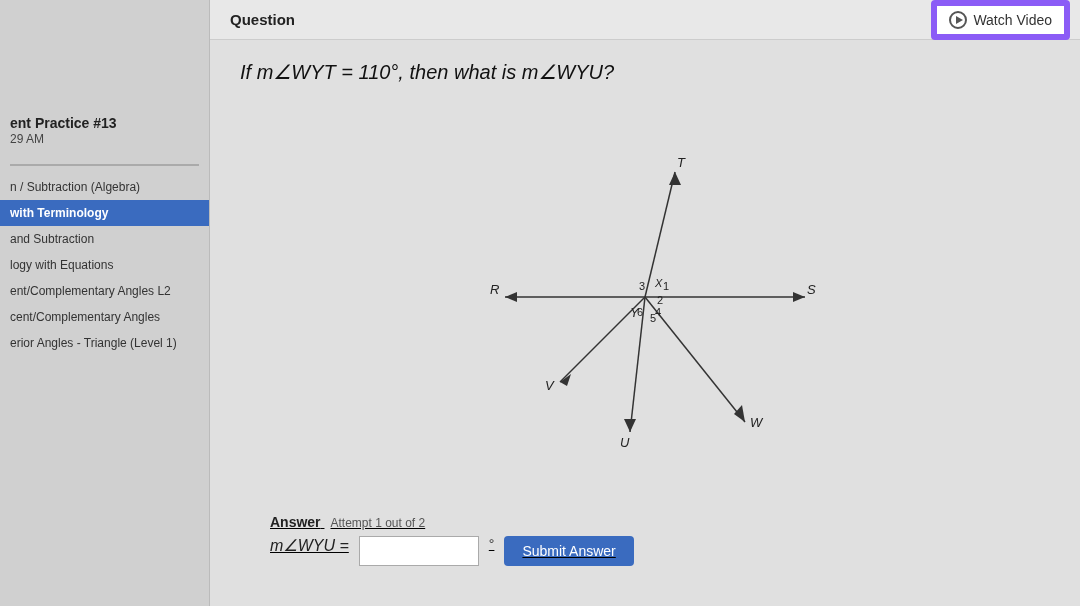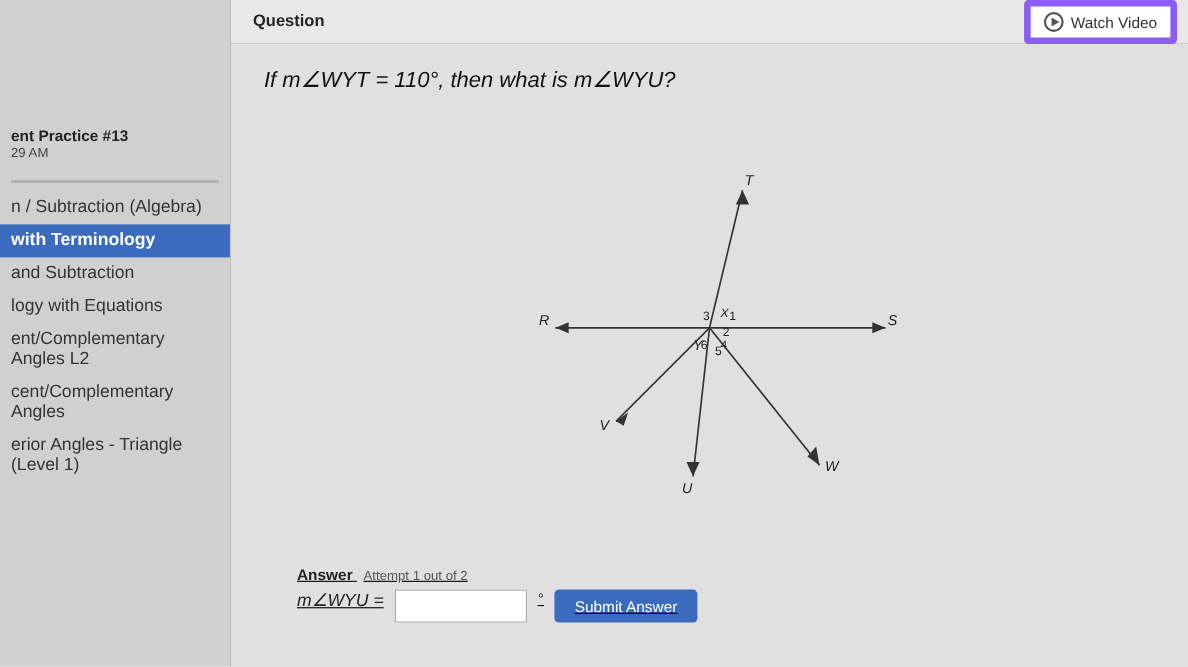--- a/index.html
+++ b/index.html
@@ -40,21 +40,21 @@
       height: 2px;
       background: #aaa;
       margin: 8px 10px;
     }
     .sidebar-items {
       display: flex;
       flex-direction: column;
     }
     .sidebar-item {
       padding: 6px 10px;
-      font-size: 16px;
+      font-size: 12px;
       color: #333;
       cursor: pointer;
     }
     .sidebar-item.active {
       background: #3a6bbf;
       color: white;
       font-weight: bold;
     }
 
     

